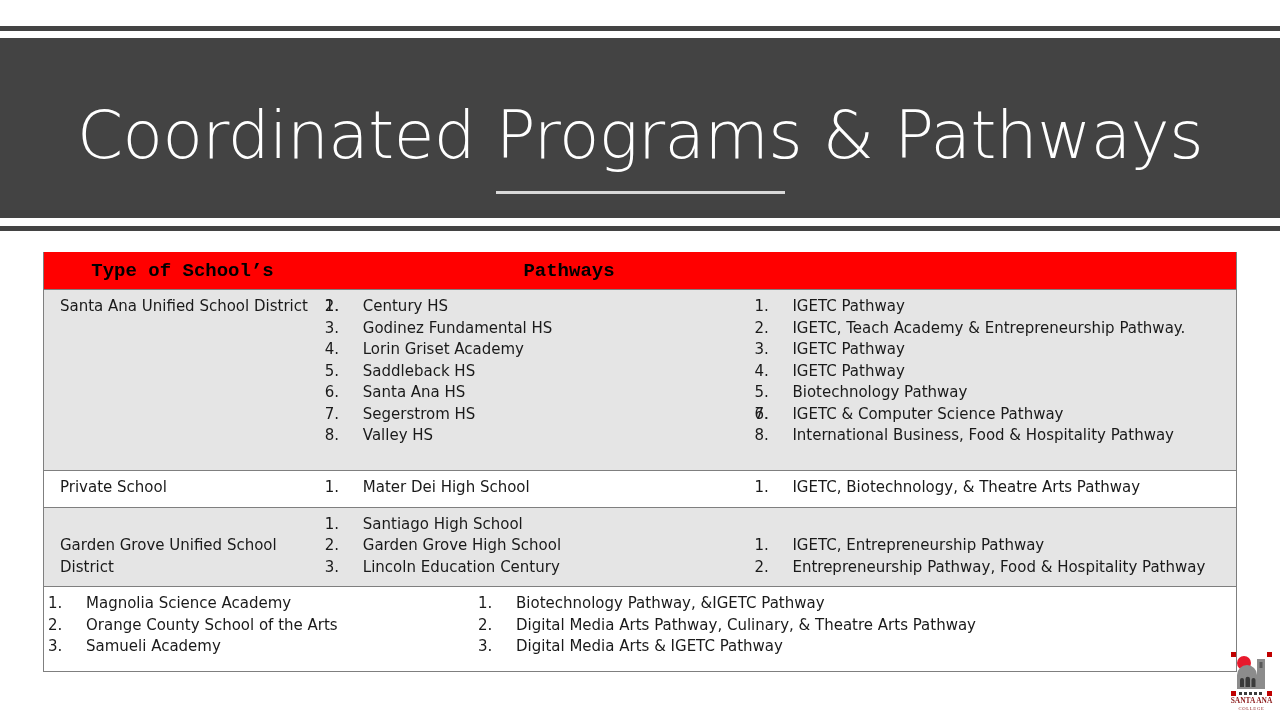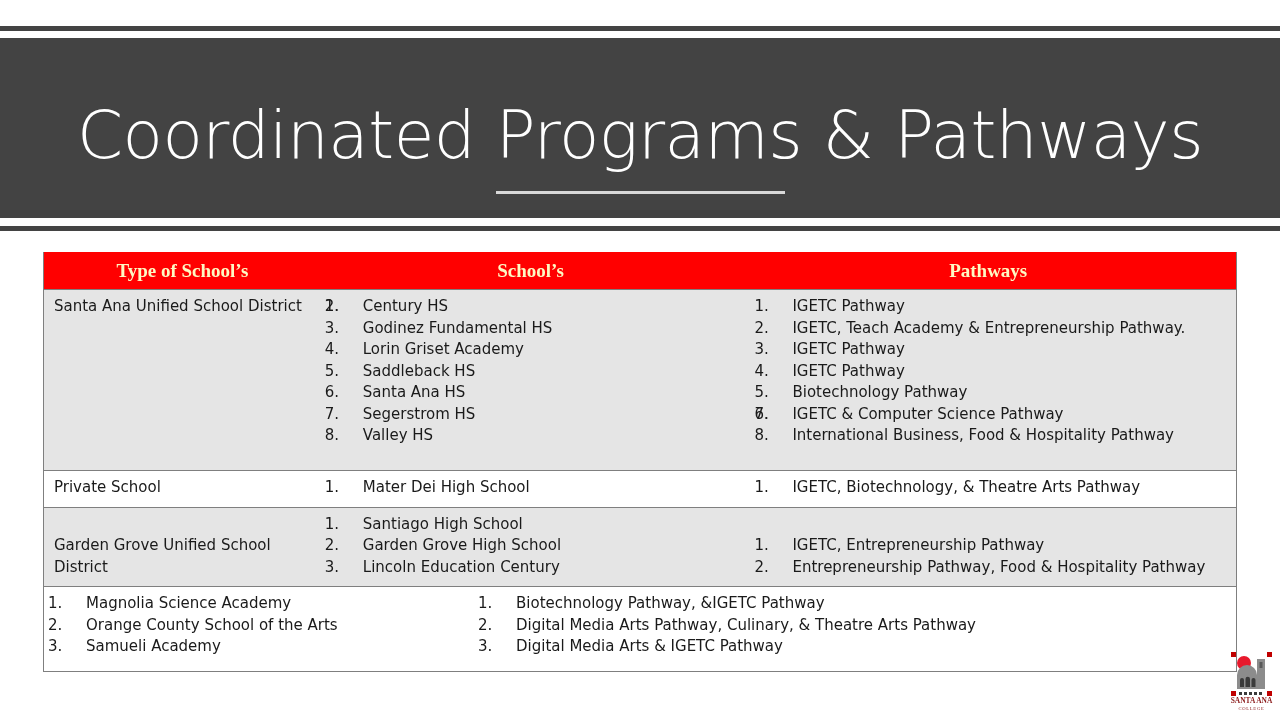--- a/index.html
+++ b/index.html
@@ -69,22 +69,22 @@
   }
 
   .t-row { display: flex; width: 100%; }
 
   .t-head {
     background: #ff0000;
     height: 38px;
     border-bottom: 1px solid #7f7f7f;
   }
   .t-head .cell {
-    color: #fef9c3;
-    font-family: Liberation Serif, serif;
+    color: #000000;
+    font-family: Liberation Mono, monospace;
     font-weight: bold;
     font-size: 19px;
     line-height: 38px;
     text-align: center;
     white-space: nowrap;
     overflow: hidden;
   }
 
   .t-body-row { border-top: 1px solid #7f7f7f; }
   .t-body-row.first { border-top: none; }
@@ -99,21 +99,21 @@
   .col-path  { width: 496px; }
 
   .t-body-row .cell {
     padding-top: 6px;
     padding-bottom: 8px;
     font-family: "DejaVu Sans", sans-serif;
     font-size: 15px;
     color: #1a1a1a;
   }
   .t-body-row .col-type {
-    padding-left: 10px;
+    padding-left: 16px;
     padding-right: 6px;
     line-height: 21.5px;
   }
 
   ol.numlist {
     list-style: none;
     margin: 0;
     padding: 0;
   }
   ol.numlist li {
@@ -157,21 +157,20 @@
     <div class="title-text">Coordinated Programs &amp; Pathways</div>
     <div class="title-underline"></div>
   </div>
 
   <div class="rule-bottom"></div>
 
   <div class="table-wrap">
 
     <div class="t-row t-head">
       <div class="cell col-type">Type of School’s</div>
-      <div class="cell col-sch">School’s</div>
       <div class="cell col-path">Pathways</div>
     </div>
 
     <div class="t-row t-body-row first shade h-row1">
       <div class="cell col-type">Santa Ana Unified School District</div>
       <div class="cell col-sch">
         <div class="sch-inner">
           <ol class="numlist">
             <li><span class="num">1.</span></li>
             <li><span class="num">2.</span><span>Century HS</span></li>

